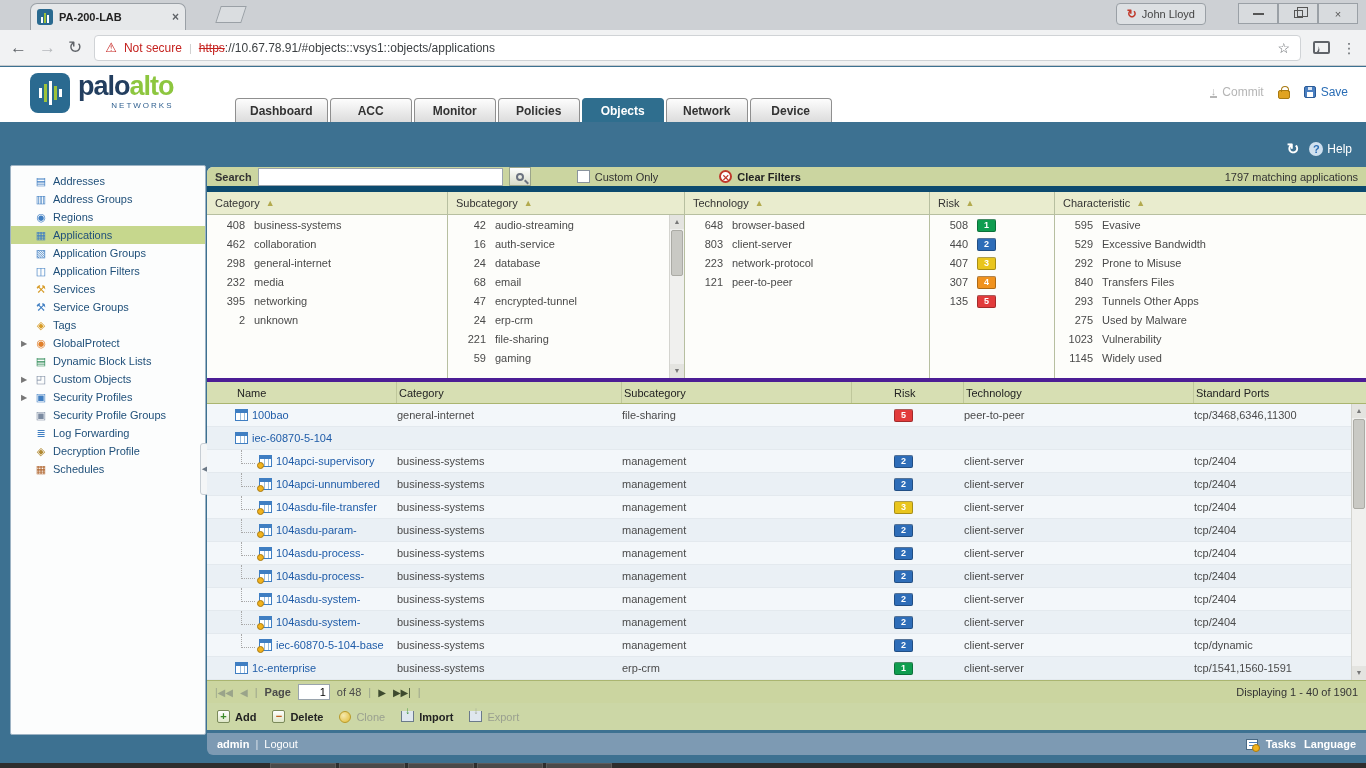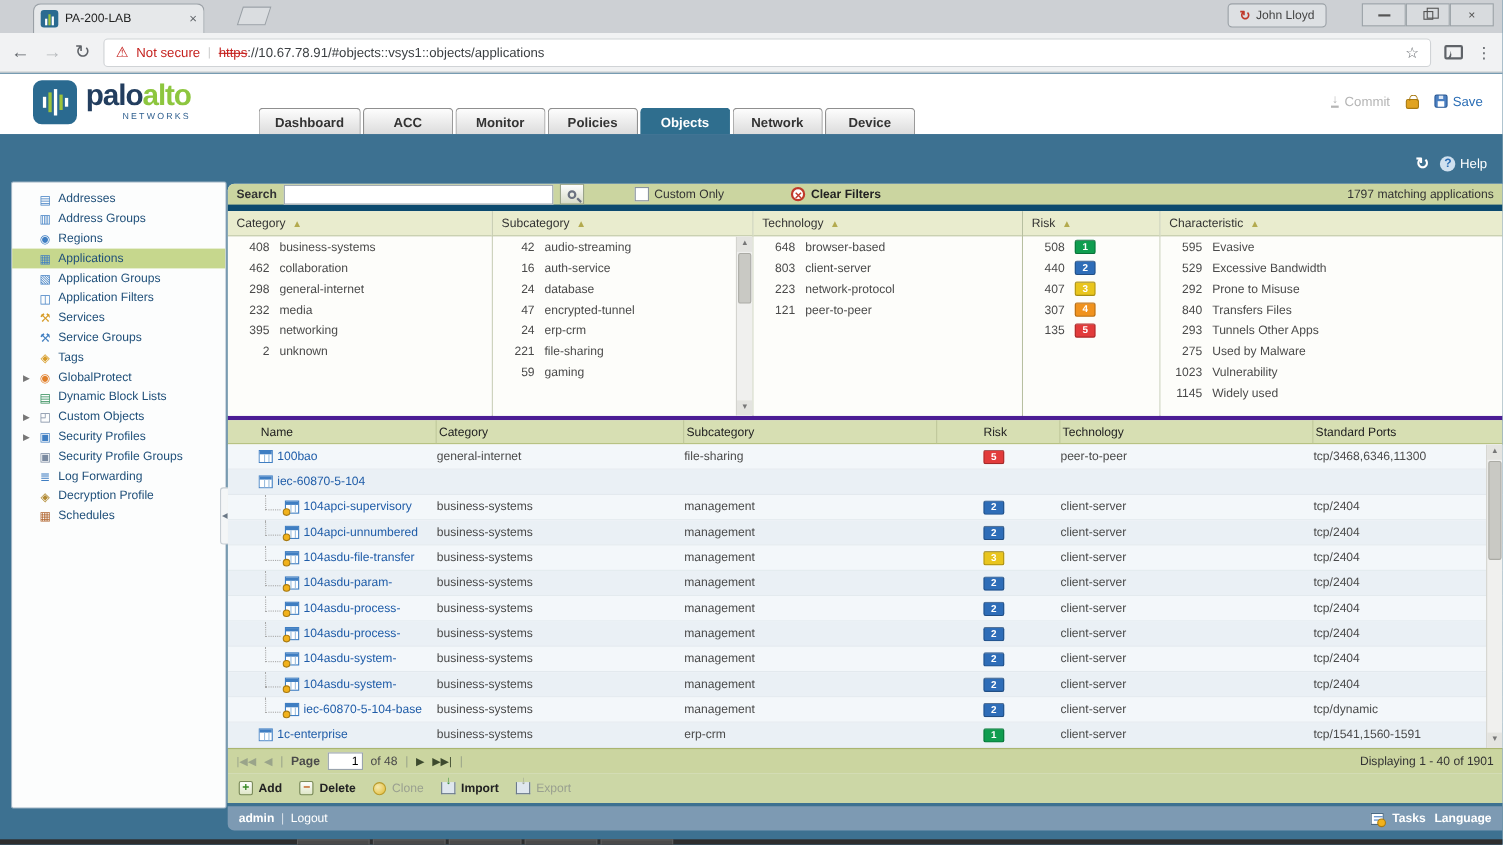--- a/index.html
+++ b/index.html
@@ -4,21 +4,21 @@
 <style>
   * { margin:0; padding:0; box-sizing:border-box; }
   html,body { width:1366px; height:768px; overflow:hidden; }
   body { font-family:"Liberation Sans", sans-serif; font-size:11px; color:#333; background:#3d7191; }
   #page { position:relative; width:1366px; height:768px; }
 
   
   #tabstrip { position:absolute; left:0; top:0; width:1366px; height:30px; background:#cdd0d4; }
   .btab { position:absolute; left:30px; top:3px; width:156px; height:27px; background:#e6e8ea;
           border:1px solid #9aa0a6; border-bottom:none; border-radius:7px 7px 0 0;
-          display:flex; align-items:center; padding:12px 6px; gap:6px; }
+          display:flex; align-items:center; padding:12px 6px; gap:6px;font-weight:bold; }
   .favicon { width:16px; height:16px; border-radius:3px; background:#2a6a90; display:flex; align-items:flex-end; justify-content:center; gap:1px; padding:2px; }
   .favicon i { display:block; width:2px; background:#fff; }
   .favicon i.g { background:#9dc33a; }
   .btab-title { flex:1; font-size:11px; color:#222; white-space:nowrap; overflow:hidden; }
   .tab-close { color:#5f6368; font-size:12px; cursor:default; }
   .newtab { position:absolute; left:218px; top:6px; width:26px; height:17px; background:#dadde0; border:1px solid #9aa0a6; transform:skewX(-18deg); }
   #profile-chip { position:absolute; right:160px; top:3px; height:22px; border:1px solid #9aa0a6; border-radius:4px; background:#dde0e3; display:flex; align-items:center; gap:5px; padding:0 10px; }
   #profile-chip .sync { color:#c0392b; font-weight:bold; font-size:12px; }
   #profile-chip .pname { color:#444; font-size:11px; }
   #win-controls { position:absolute; right:8px; top:3px; display:flex; }
@@ -419,20 +419,24 @@
             </div>
             <div class="fitem">
               <span class="cnt">16</span>
               <span class="flbl">auth-service</span>
             </div>
             <div class="fitem">
               <span class="cnt">24</span>
               <span class="flbl">database</span>
             </div>
             <div class="fitem">
+              <span class="cnt">68</span>
+              <span class="flbl">email</span>
+            </div>
+            <div class="fitem">
               <span class="cnt">47</span>
               <span class="flbl">encrypted-tunnel</span>
             </div>
             <div class="fitem">
               <span class="cnt">24</span>
               <span class="flbl">erp-crm</span>
             </div>
             <div class="fitem">
               <span class="cnt">221</span>
               <span class="flbl">file-sharing</span>

